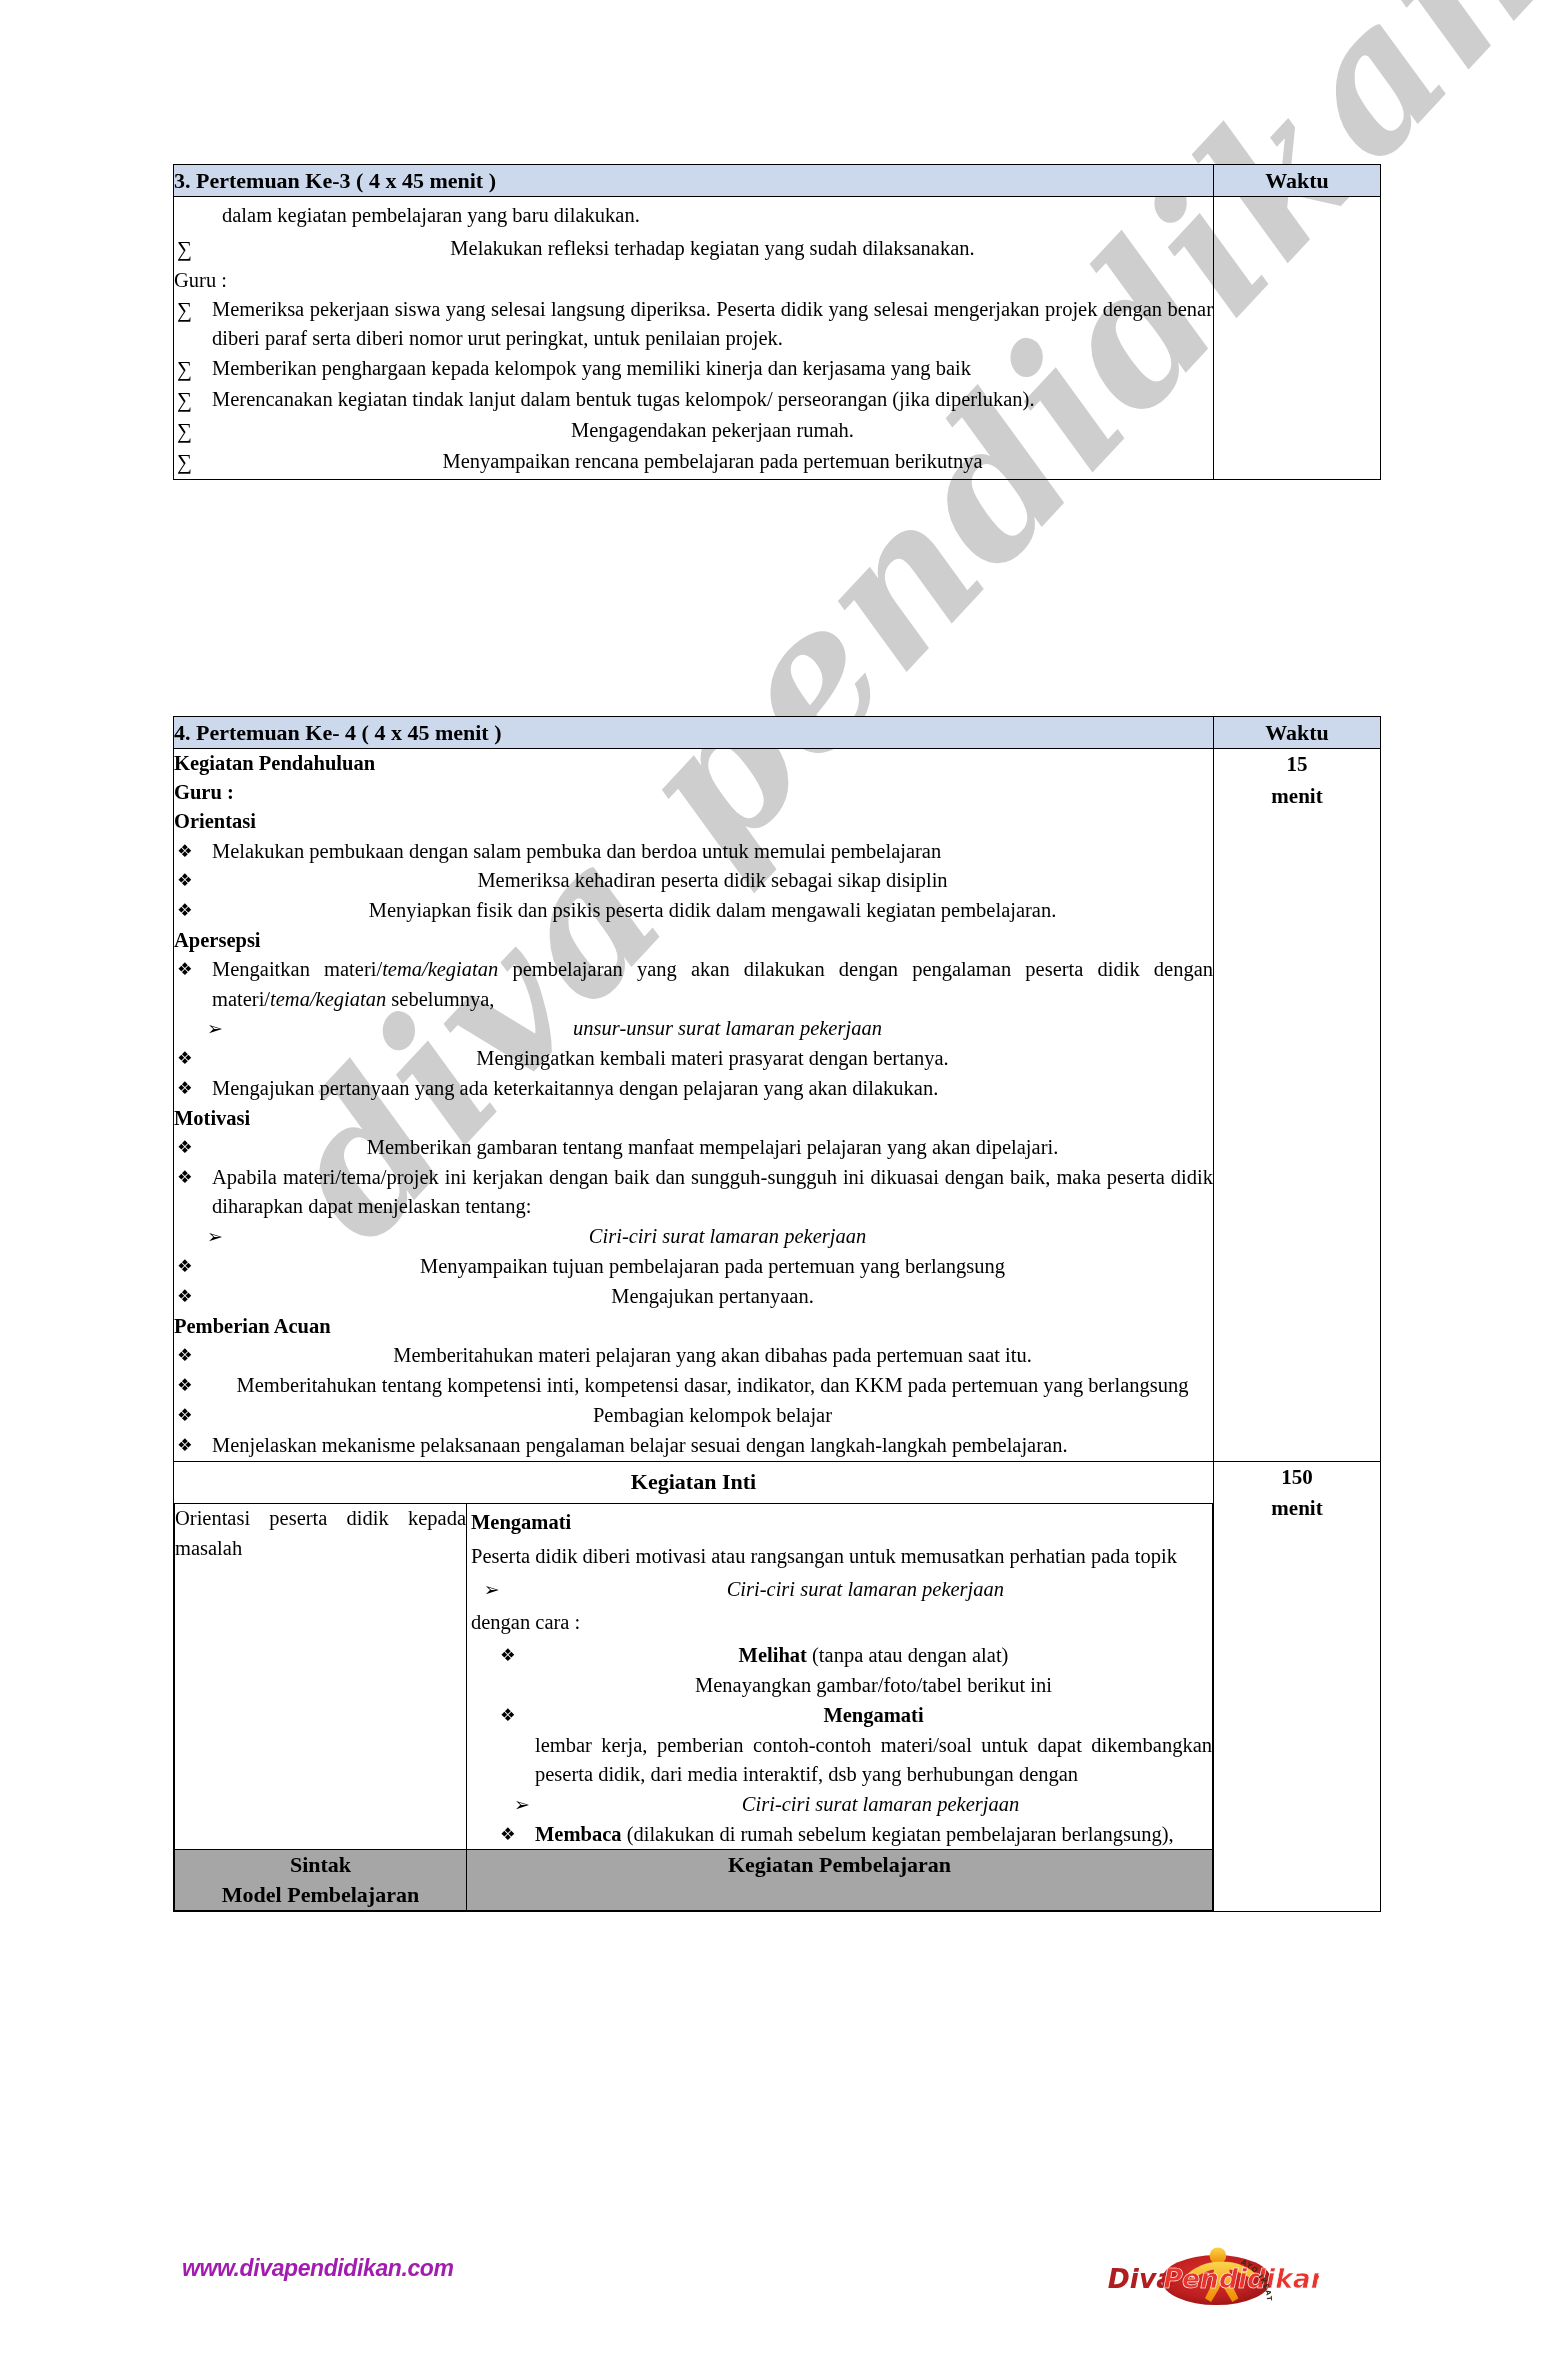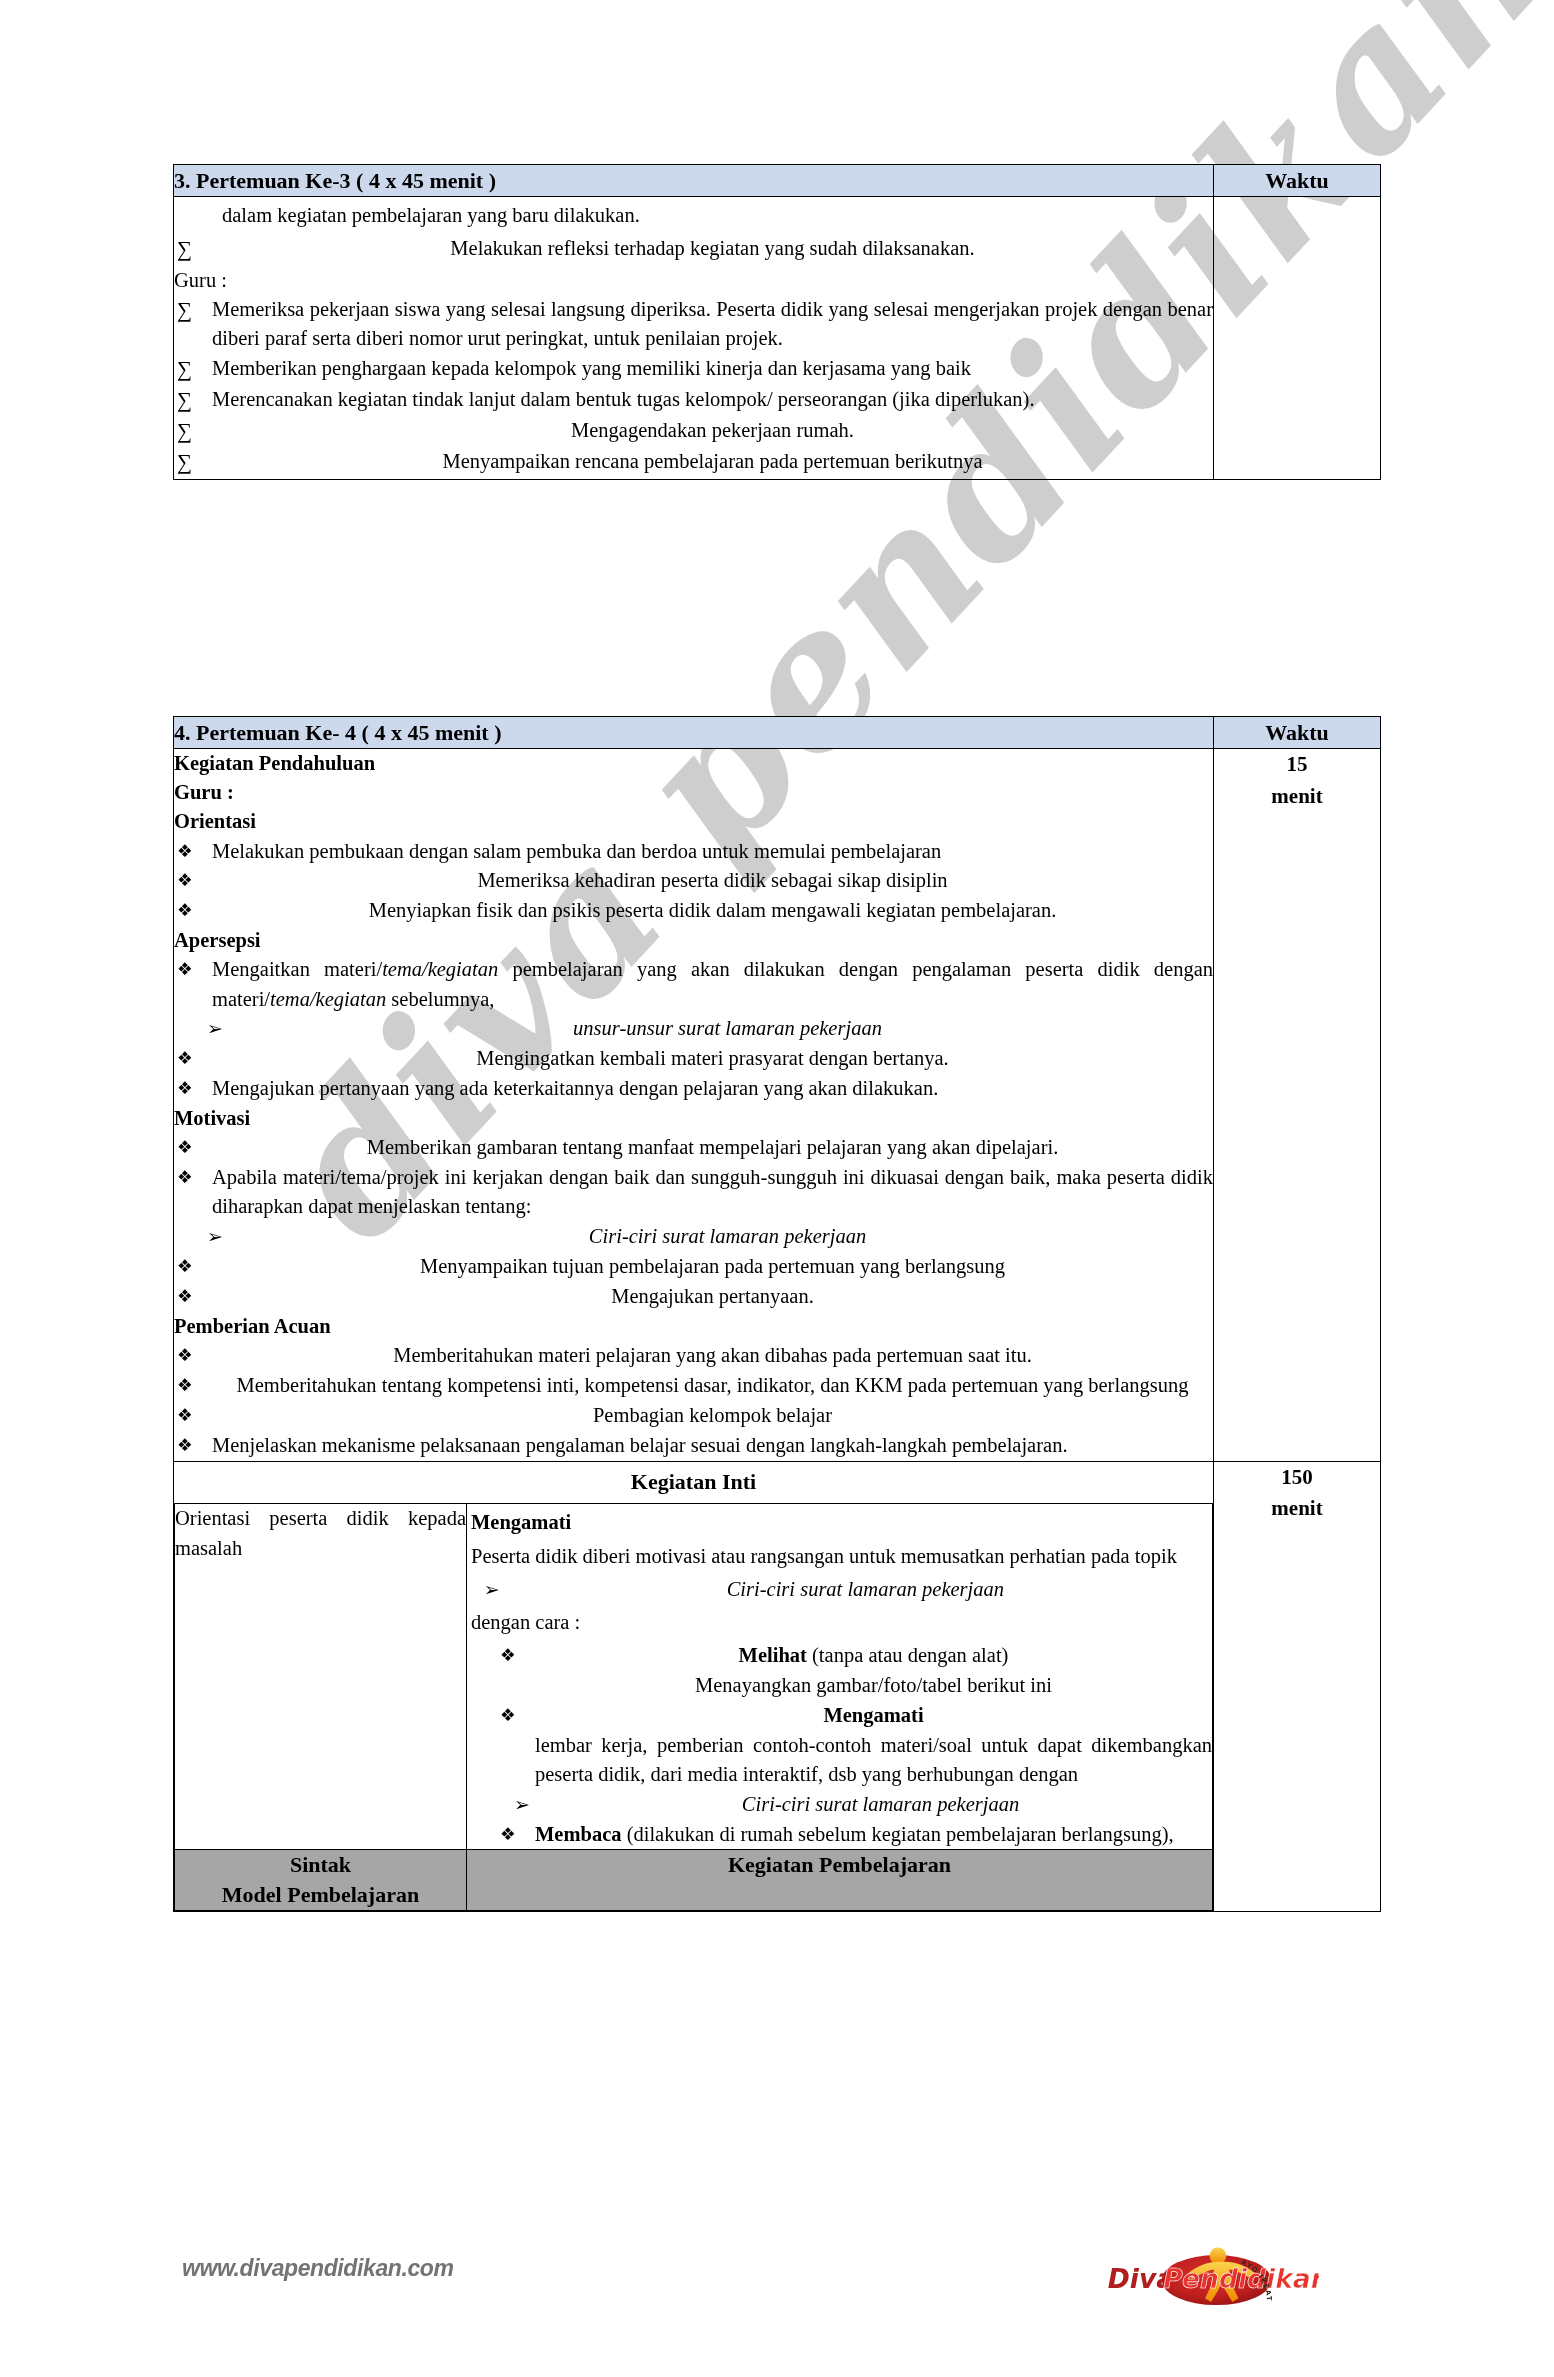--- a/index.html
+++ b/index.html
@@ -185,21 +185,21 @@
   
   .footer-url {
     position: absolute;
     left: 182px;
     top: 2255px;
     font-family: "Liberation Sans", sans-serif;
     font-style: italic;
     font-weight: 700;
     font-size: 23px;
     letter-spacing: -0.4px;
-    color: #737373;
+    color: #a21caf;
     white-space: nowrap;
   }
 
   .logo {
     position: absolute;
     left: 1091px;
     top: 2236px;
     width: 228px;
     height: 82px;
   }

